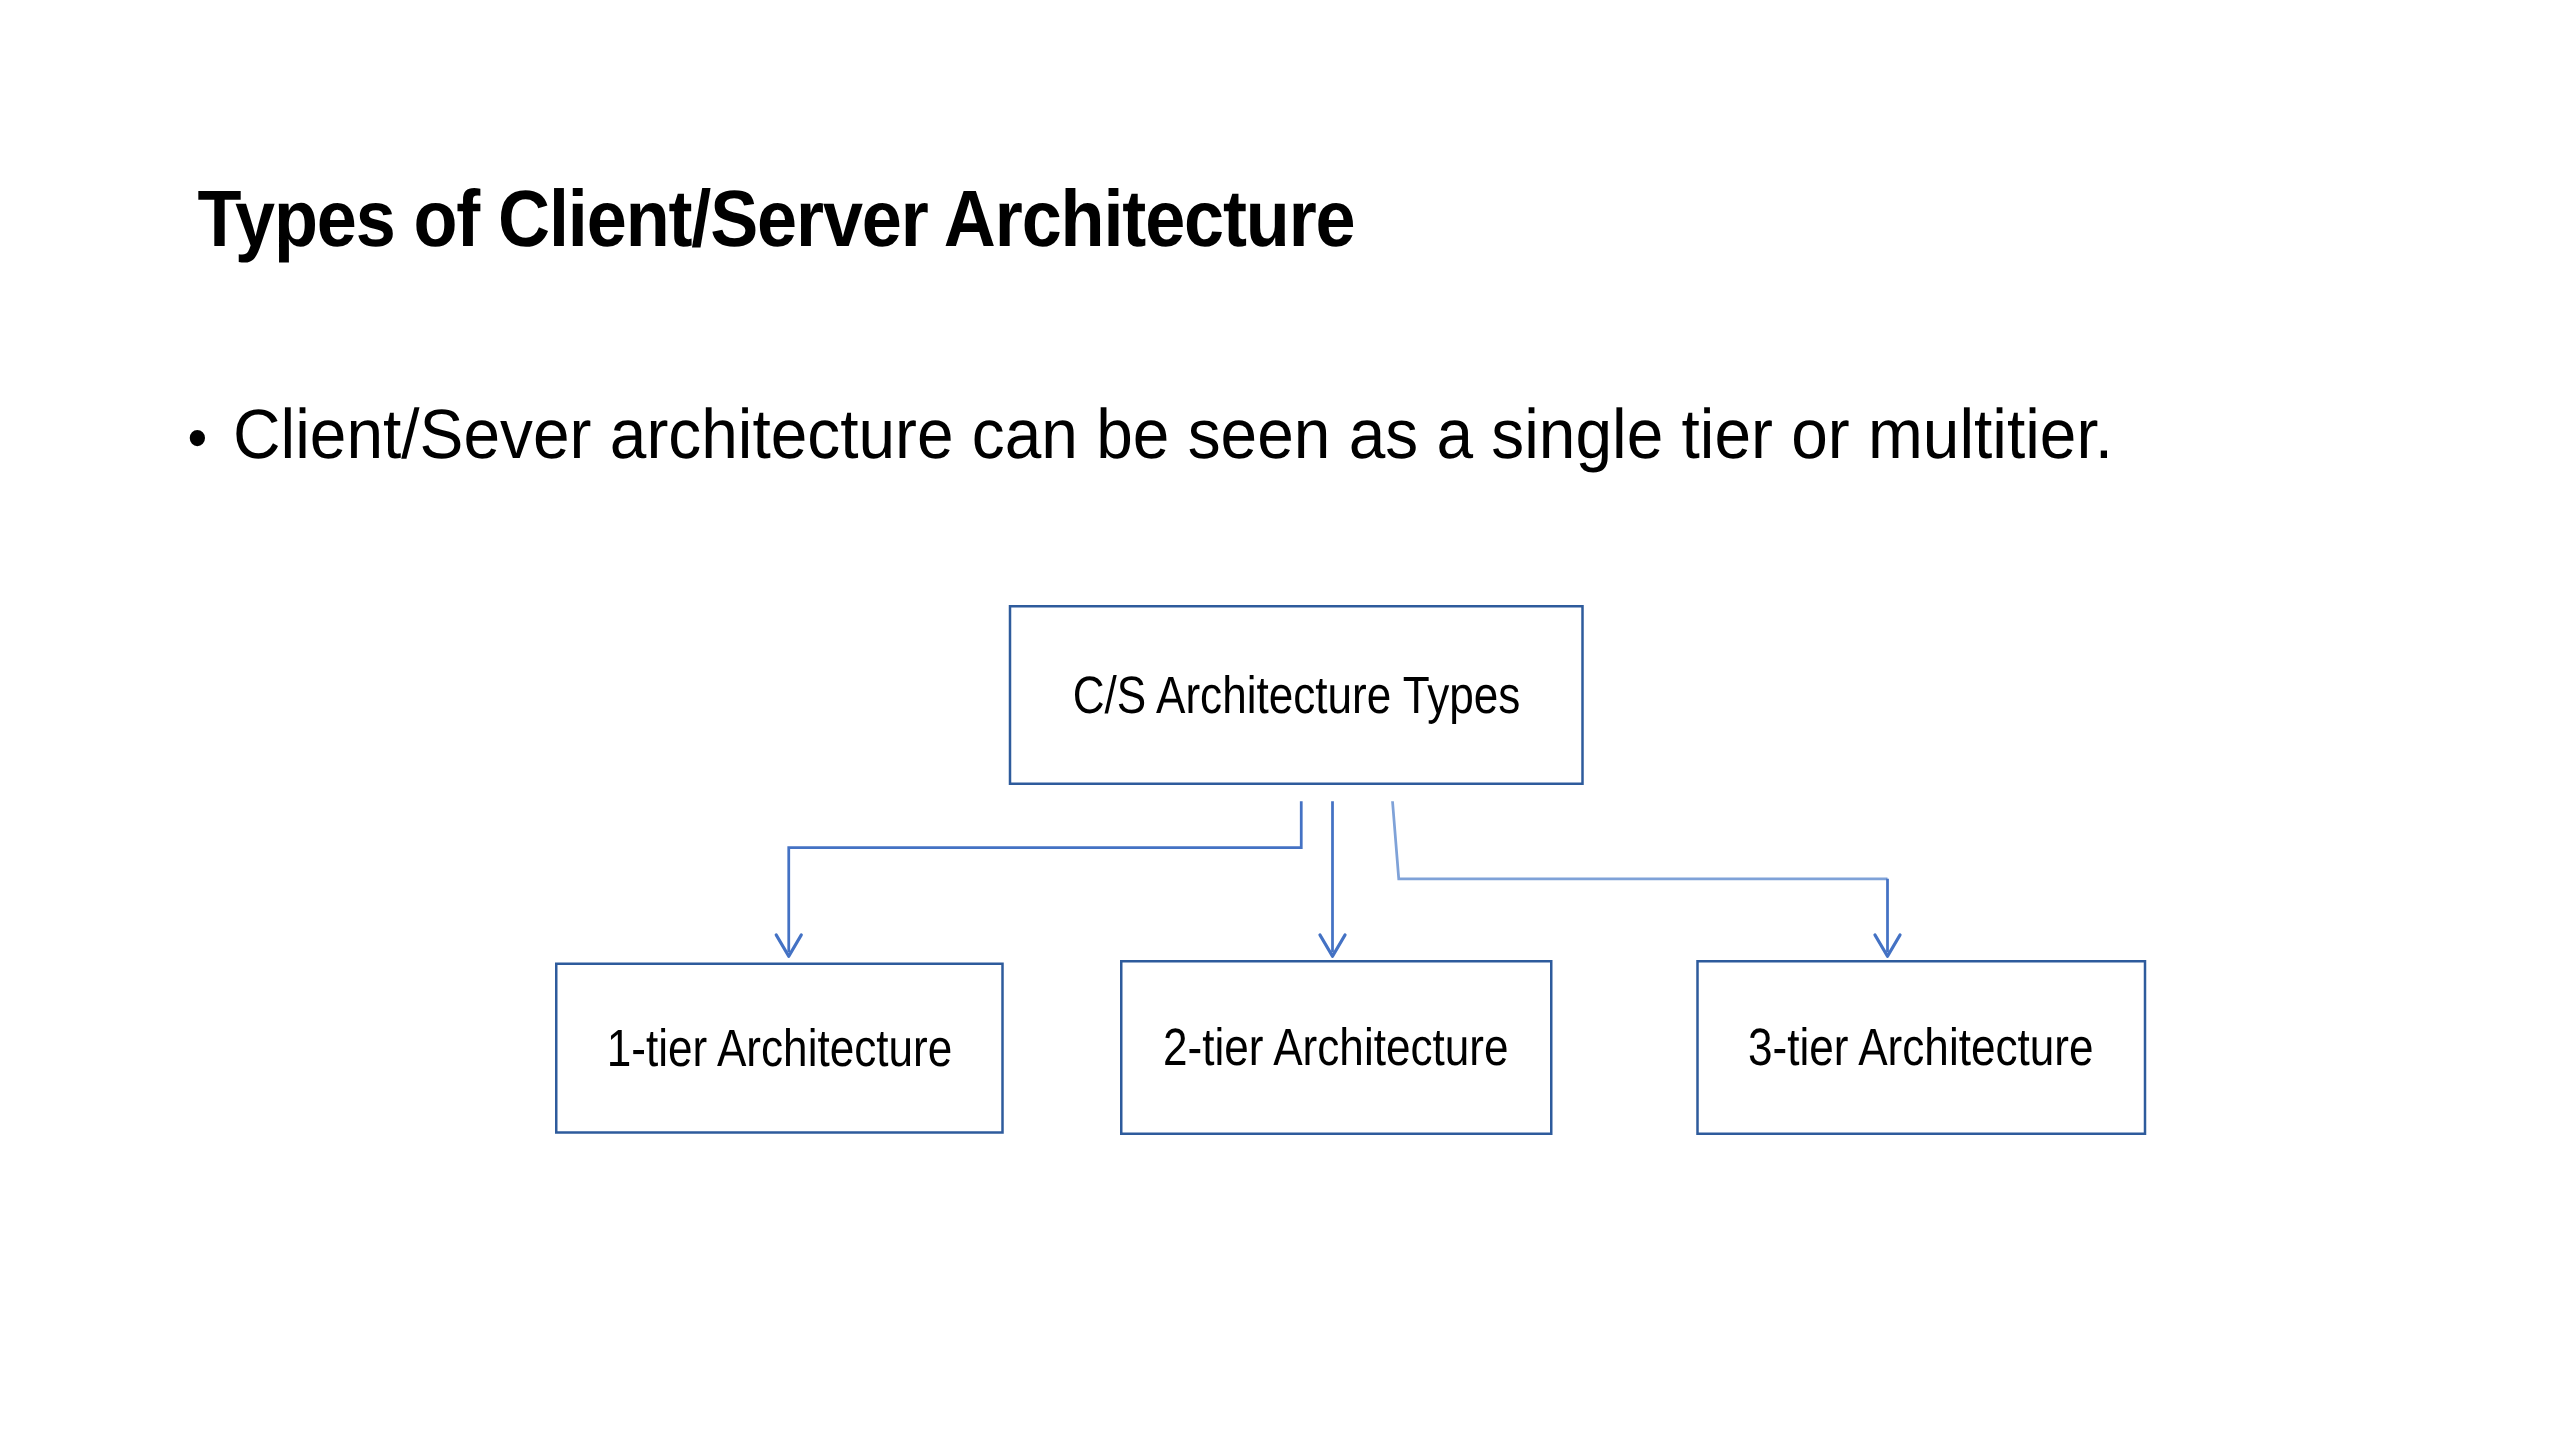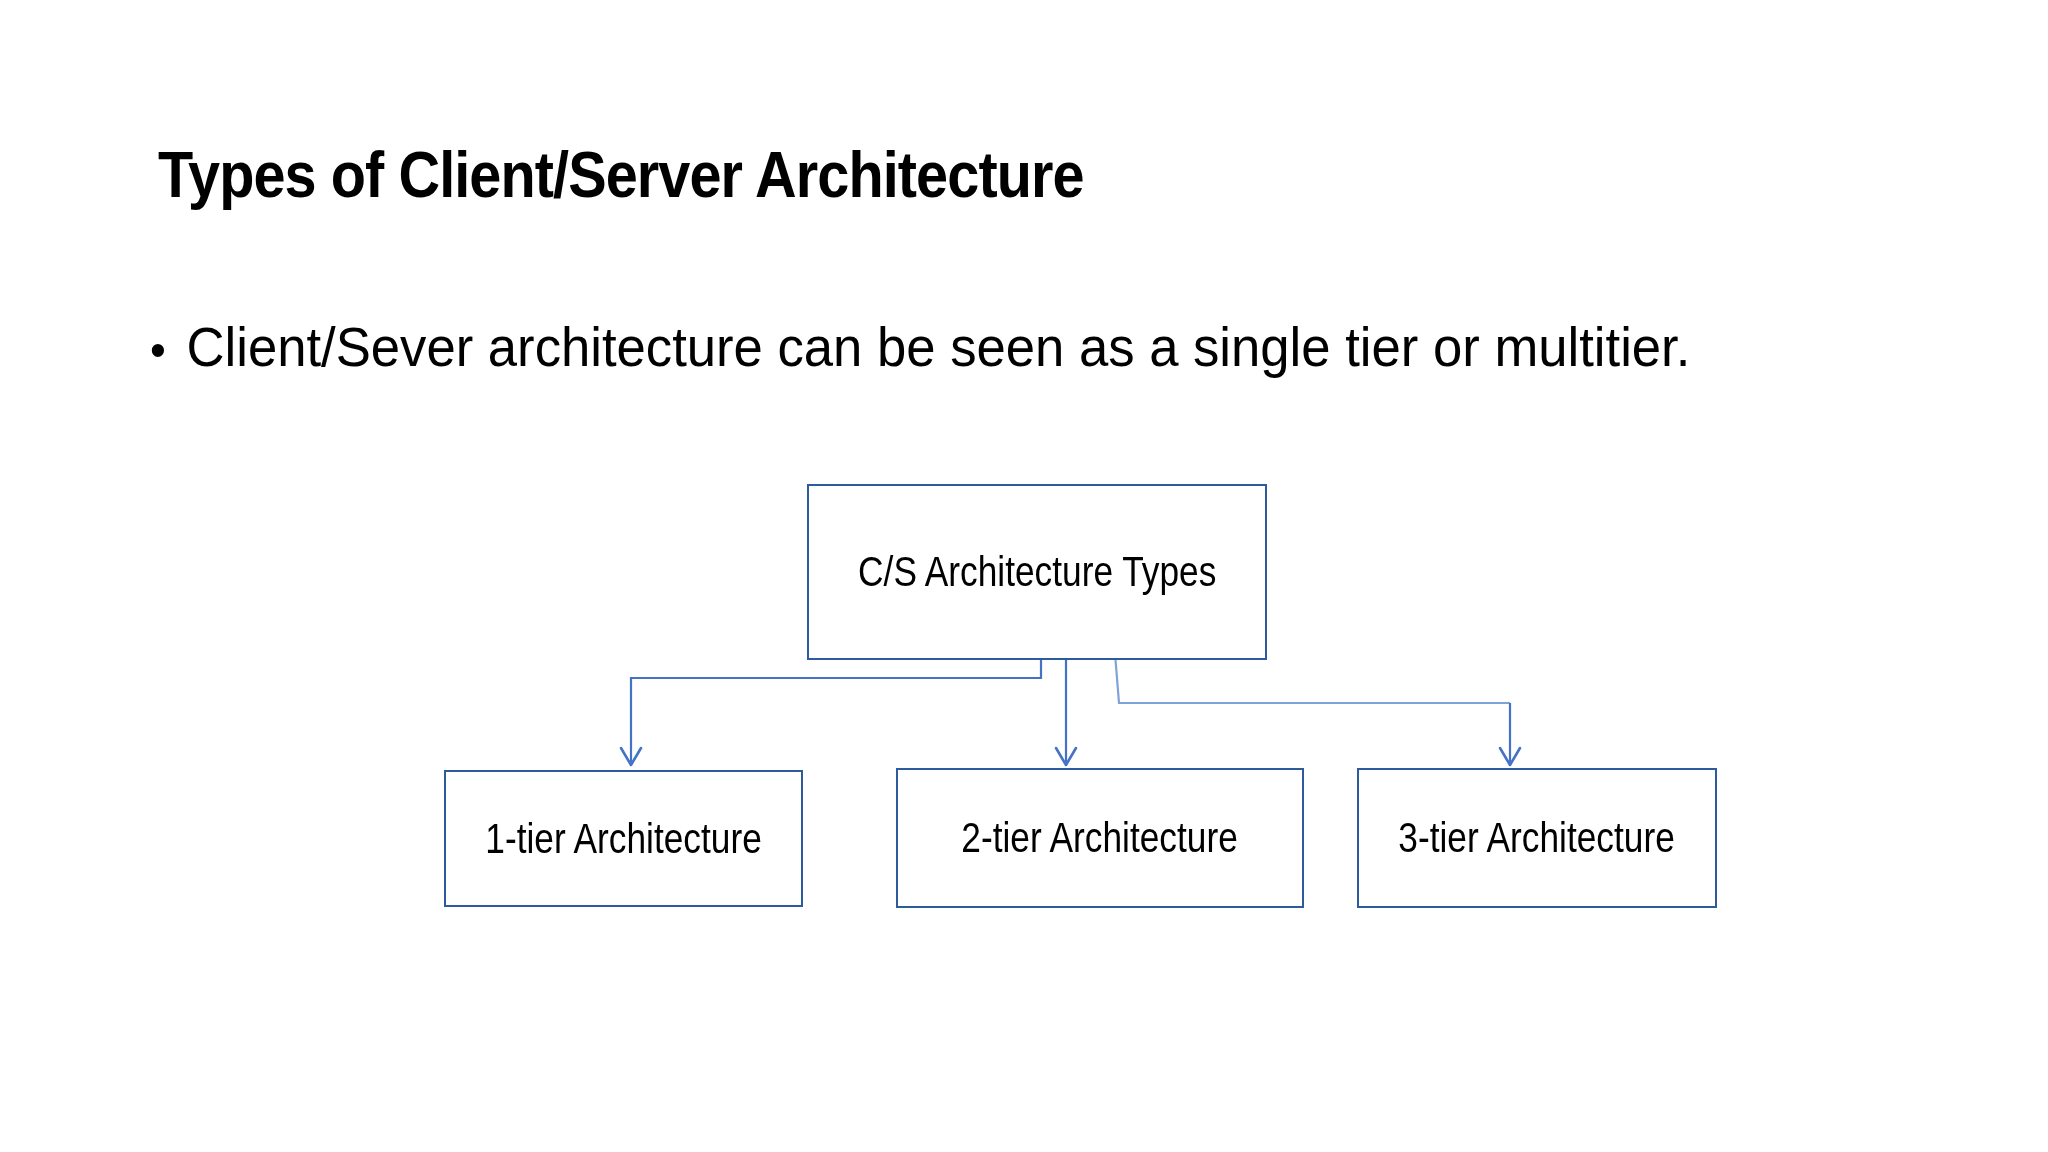--- a/index.html
+++ b/index.html
@@ -57,23 +57,23 @@
     align-items:center;
     justify-content:center;
     color:var(--c-text);
   }
   .node-label{
     font-size:42px;
     transform:scaleX(0.84);
     transform-origin:center;
     white-space:nowrap;
   }
-  .node-root{left:807px;top:484px;width:460px;height:176px;}
+  .node-root{left:807px;top:484px;width:460px;height:144px;}
   .node-tier1{left:444px;top:770px;width:359px;height:137px;}
-  .node-tier2{left:896px;top:768px;width:408px;height:140px;}
+  .node-tier2{left:896px;top:768px;width:346px;height:140px;}
   .node-tier3{left:1357px;top:768px;width:360px;height:140px;}
   .connector-layer{
     position:absolute;
     left:0;top:0;
     width:2048px;height:1152px;
     pointer-events:none;
   }
   .conn{
     fill:none;
     stroke:var(--c-connector);

